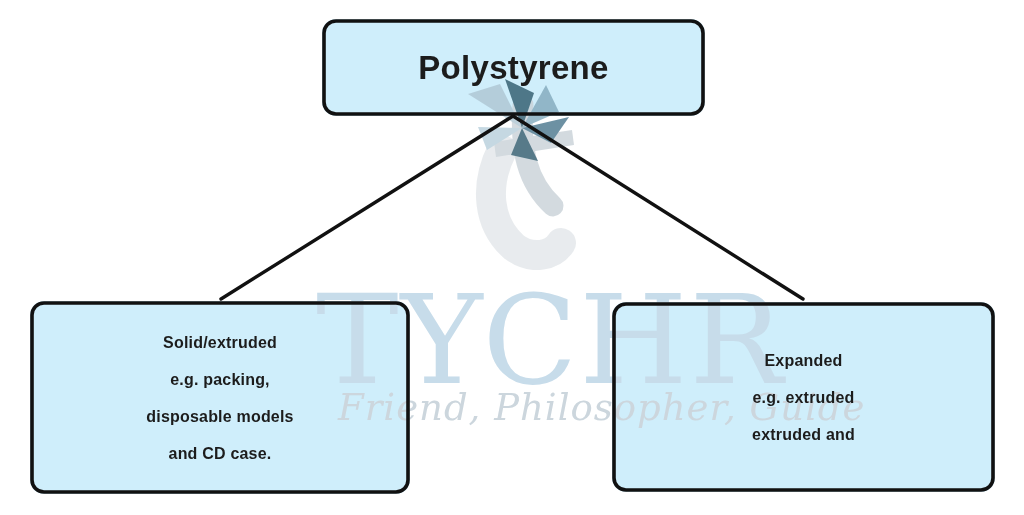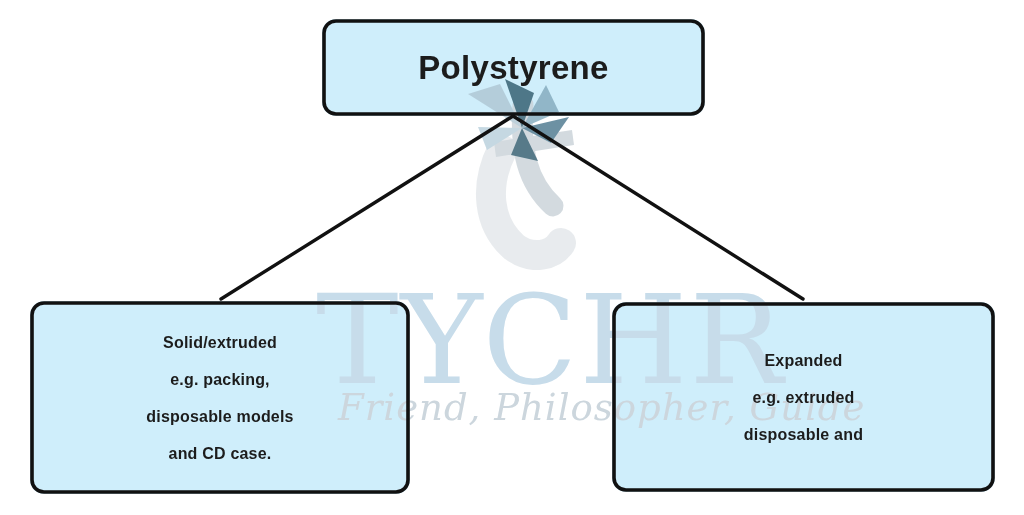--- a/index.html
+++ b/index.html
@@ -111,21 +111,21 @@
       <span class="leaf-line">e.g. packing,</span>
       <span class="leaf-line">disposable models</span>
       <span class="leaf-line">and CD case.</span>
     </div>
   </div>
 
   <div class="box-fill box-right">
     <div class="node-text">
       <span class="leaf-line">Expanded</span>
       <span class="leaf-line">e.g. extruded</span>
-      <span class="leaf-line">disposable and</span>
+      <span class="leaf-line">extruded and</span>
     </div>
   </div>
 
   <div class="watermark-layer">
     <svg class="wm-logo" width="160" height="200" viewBox="440 70 160 200" opacity="0.8">
 
       <path d="M 502 150 C 484 186 488 224 514 247 C 533 261 553 255 561 243" fill="none" stroke="#e3e7ea" stroke-width="30" stroke-linecap="round"></path>
 
       <path d="M 523 105 C 520 150 527 182 553 206" fill="none" stroke="#c9d2d8" stroke-width="21" stroke-linecap="round"></path>
 

